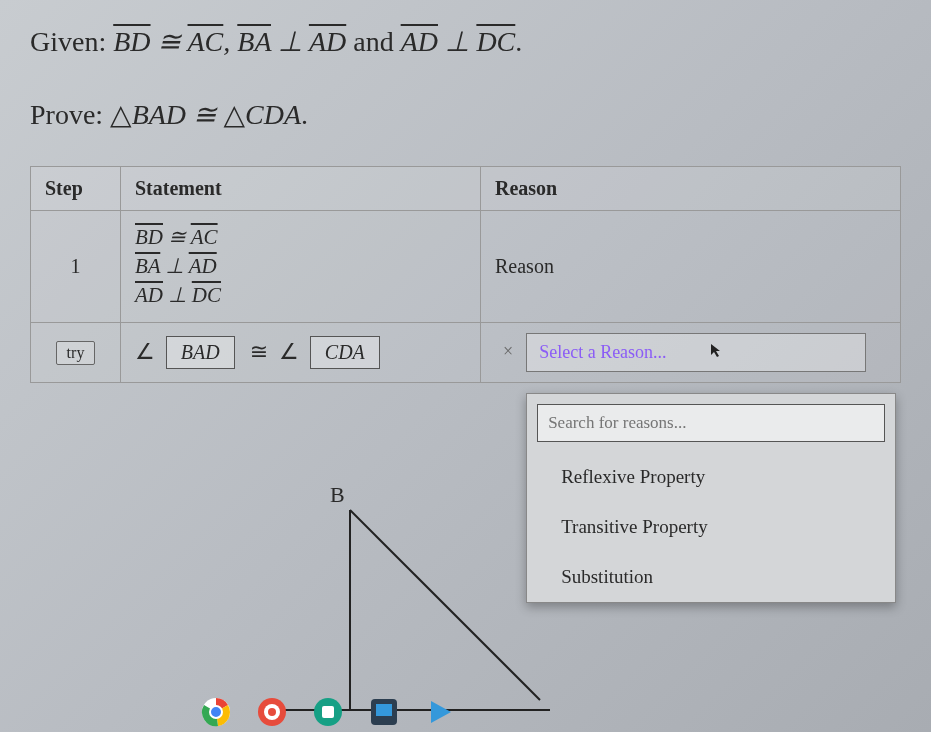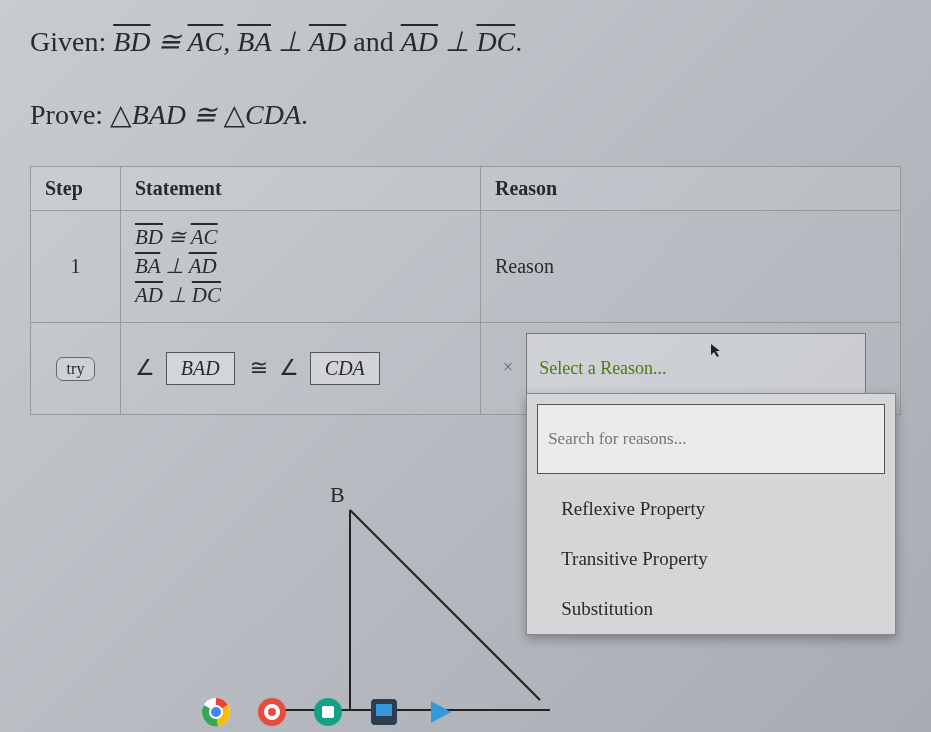--- a/index.html
+++ b/index.html
@@ -35,21 +35,21 @@
   background: rgba(255,255,255,0.1);
   font-family: Georgia, serif;
 }
 .step-col { width: 90px; text-align: center; }
 .stmt-col { width: 360px; text-align: center; }
 .reason-col { width: auto; }
 .stmt-line { margin: 4px 0; font-style: italic; font-size: 21px; }
 .try-btn {
   display: inline-block;
   border: 1.5px solid #666;
-  border-radius: 7px;
+  border-radius: 2px;
   padding: 2px 10px;
   font-size: 16px;
   font-family: Georgia, serif;
   cursor: pointer;
   background: rgba(255,255,255,0.2);
 }
 .angle-sym { font-style: normal; font-size: 22px; margin-right: 2px; }
 .input-box {
   display: inline-block;
   border: 1.5px solid #555;
@@ -70,23 +70,23 @@
   cursor: pointer;
 }
 .reason-select {
   position: relative;
   display: inline-block;
   width: 340px;
   vertical-align: middle;
 }
 .select-display {
   border: 1.5px solid #777;
-  padding: 24px 12px;
+  padding: 8px 12px;
   background: rgba(255,255,255,0.3);
-  color: #4d7c0f;
+  color: #8b5cf6;
   font-family: Georgia, serif;
   font-size: 18px;
   cursor: pointer;
   position: relative;
 }
 .cursor-icon {
   position: absolute;
   right: 140px;
   top: 8px;
   font-size: 14px;
@@ -96,21 +96,21 @@
   top: 60px;
   left: 0;
   width: 370px;
   background: #d4d6d8;
   border: 1px solid #888;
   box-shadow: 0 4px 10px rgba(0,0,0,0.3);
   z-index: 100;
 }
 .dropdown-search {
   margin: 10px;
-  padding: 24px 10px;
+  padding: 8px 10px;
   width: calc(100% - 20px);
   border: 1.5px solid #555;
   font-family: Georgia, serif;
   font-size: 17px;
   color: #666;
   background: rgba(255,255,255,0.5);
 }
 .dropdown-item {
   padding: 14px 34px;
   font-size: 19px;

